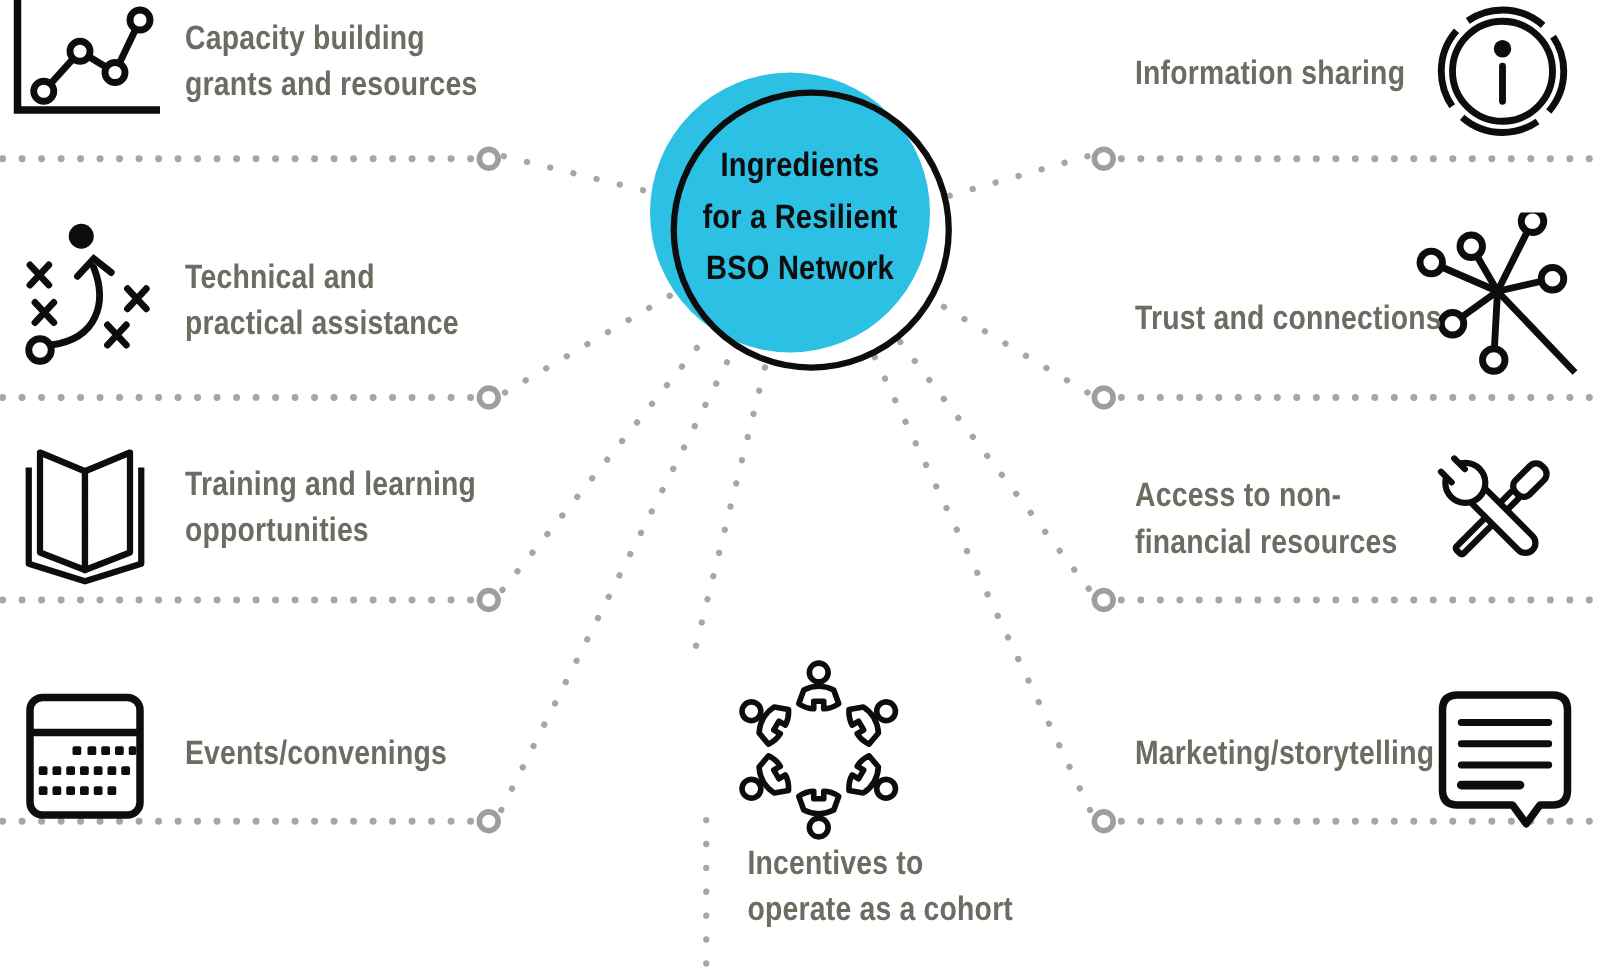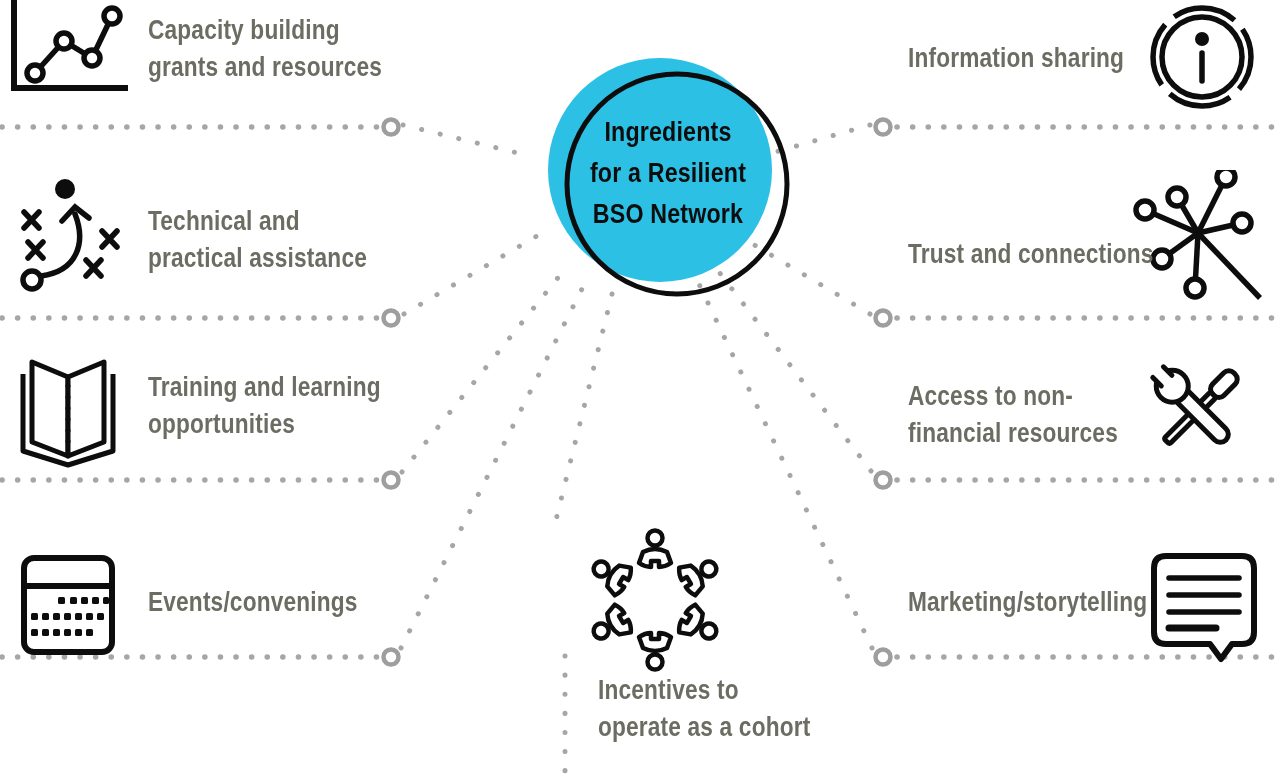--- a/index.html
+++ b/index.html
@@ -11,21 +11,21 @@
     position:absolute;
     font-weight:bold;
     font-size:27px;
     line-height:37px;
     color:#6b6c62;
     white-space:nowrap;
     transform:scaleX(0.84);
     transform-origin:0 0;
     letter-spacing:0.2px;
   }
-  .center-wrap{position:absolute;left:533px;top:50px;width:270px;height:260px;}
+  .center-wrap{position:absolute;left:505px;top:50px;width:270px;height:260px;}
   .center-text{
     position:absolute;left:5px;top:62px;width:260px;
     font-weight:bold;font-size:27px;line-height:41px;color:#0d0d0d;
     text-align:center;transform:scaleX(0.86);transform-origin:50% 0;
     letter-spacing:0.2px;
   }
 </style>
 </head>
 <body>
 

